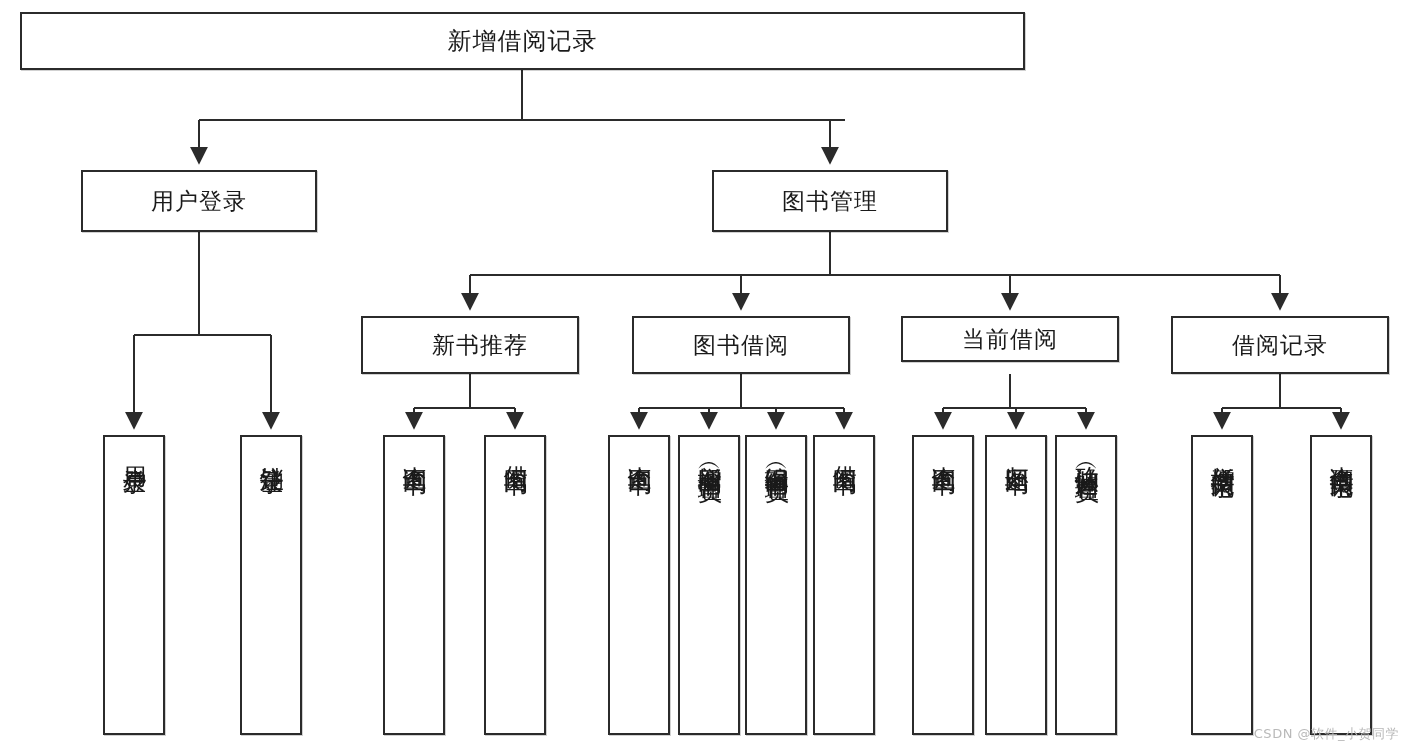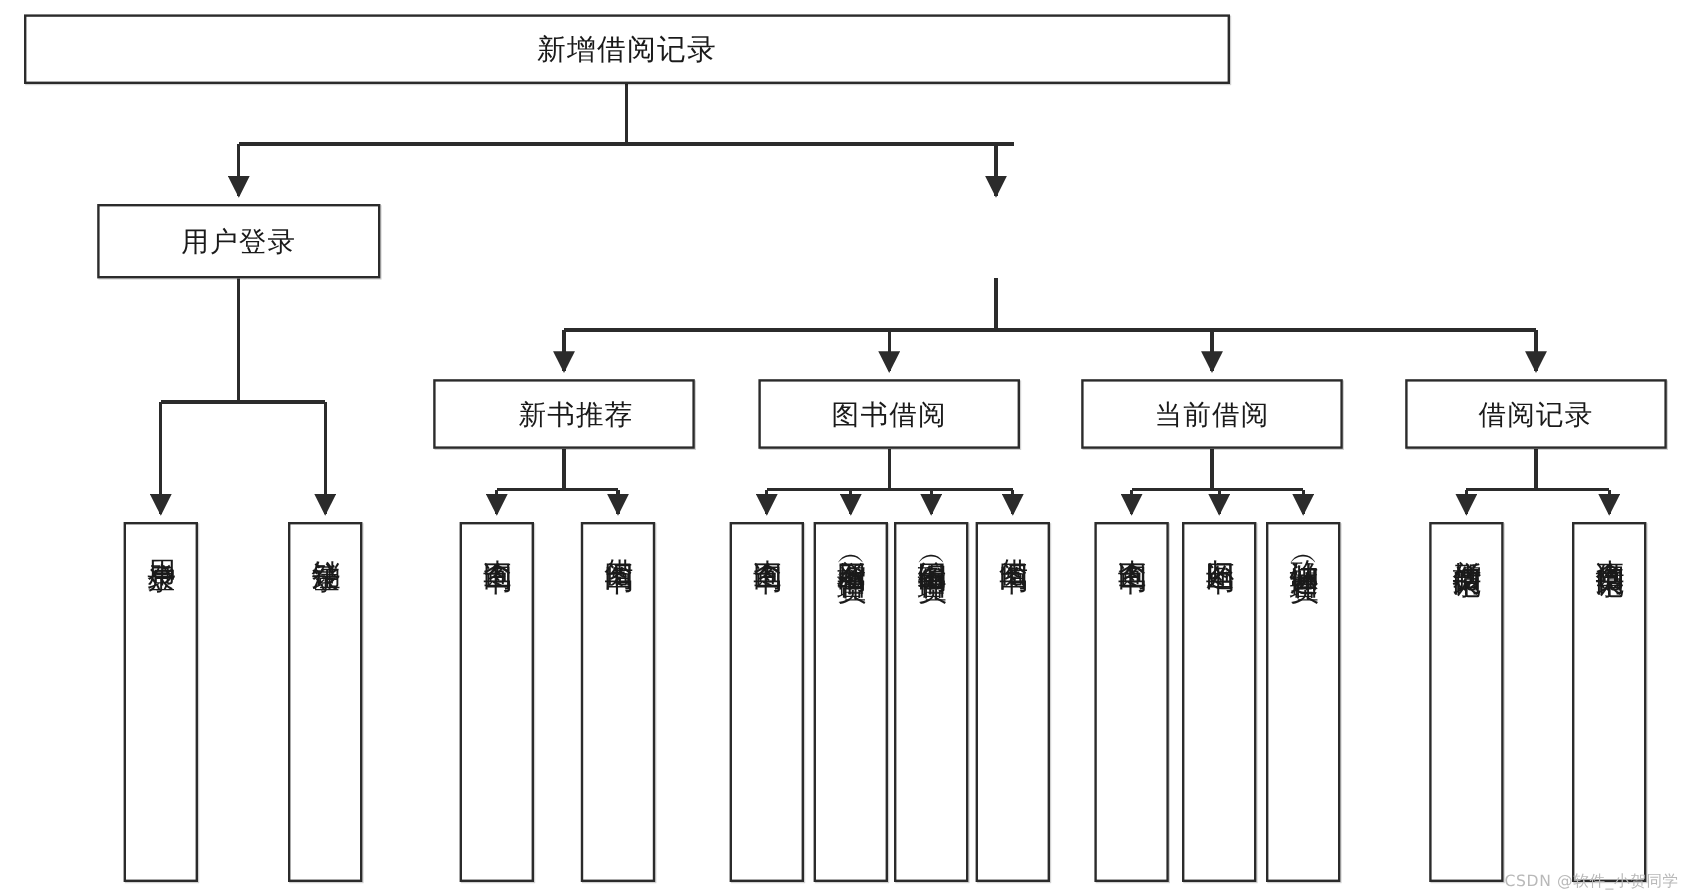--- a/index.html
+++ b/index.html
@@ -124,28 +124,31 @@
     </g>
   </svg>
 
   <div class="node root horiz" style="left:20px; top:12px; width:1005px; height:58px;">
     <span class="label">新增借阅记录</span>
   </div>
 
   <div class="node horiz" style="left:81px; top:170px; width:236px; height:62px;">
     <span class="label">用户登录</span>
   </div>
+  <div class="node horiz" style="left:712px; top:170px; width:236px; height:62px;">
+    <span class="label">图书管理</span>
+  </div>
 
   <div class="node horiz" style="left:361px; top:316px; width:218px; height:58px;padding-left:20px;">
     <span class="label">新书推荐</span>
   </div>
   <div class="node horiz" style="left:632px; top:316px; width:218px; height:58px;">
     <span class="label">图书借阅</span>
   </div>
-  <div class="node horiz" style="left:901px; top:316px; width:218px; height:58px;">
+  <div class="node horiz" style="left:901px; top:316px; width:218px; height:46px;">
     <span class="label">当前借阅</span>
   </div>
   <div class="node horiz" style="left:1171px; top:316px; width:218px; height:58px;">
     <span class="label">借阅记录</span>
   </div>
 
   <div class="node vert" style="left:103px; top:435px; width:62px; height:300px;">
     <span class="label">用户登录</span>
   </div>
   <div class="node vert" style="left:240px; top:435px; width:62px; height:300px;">

